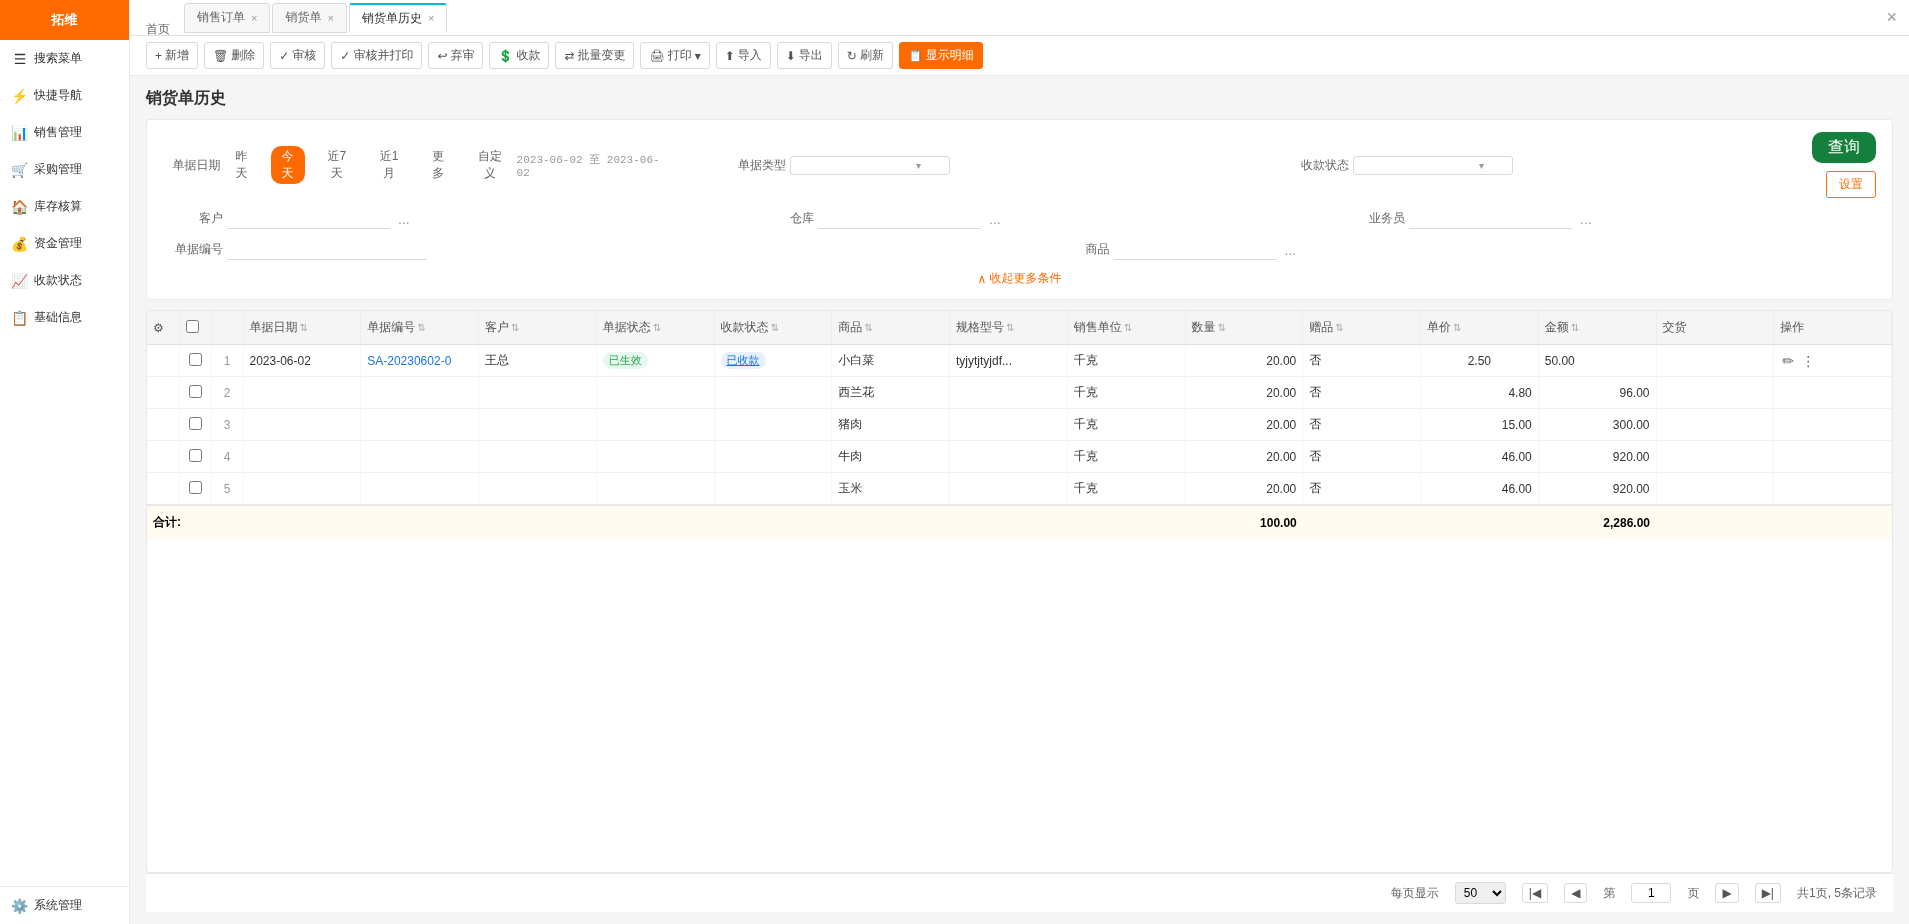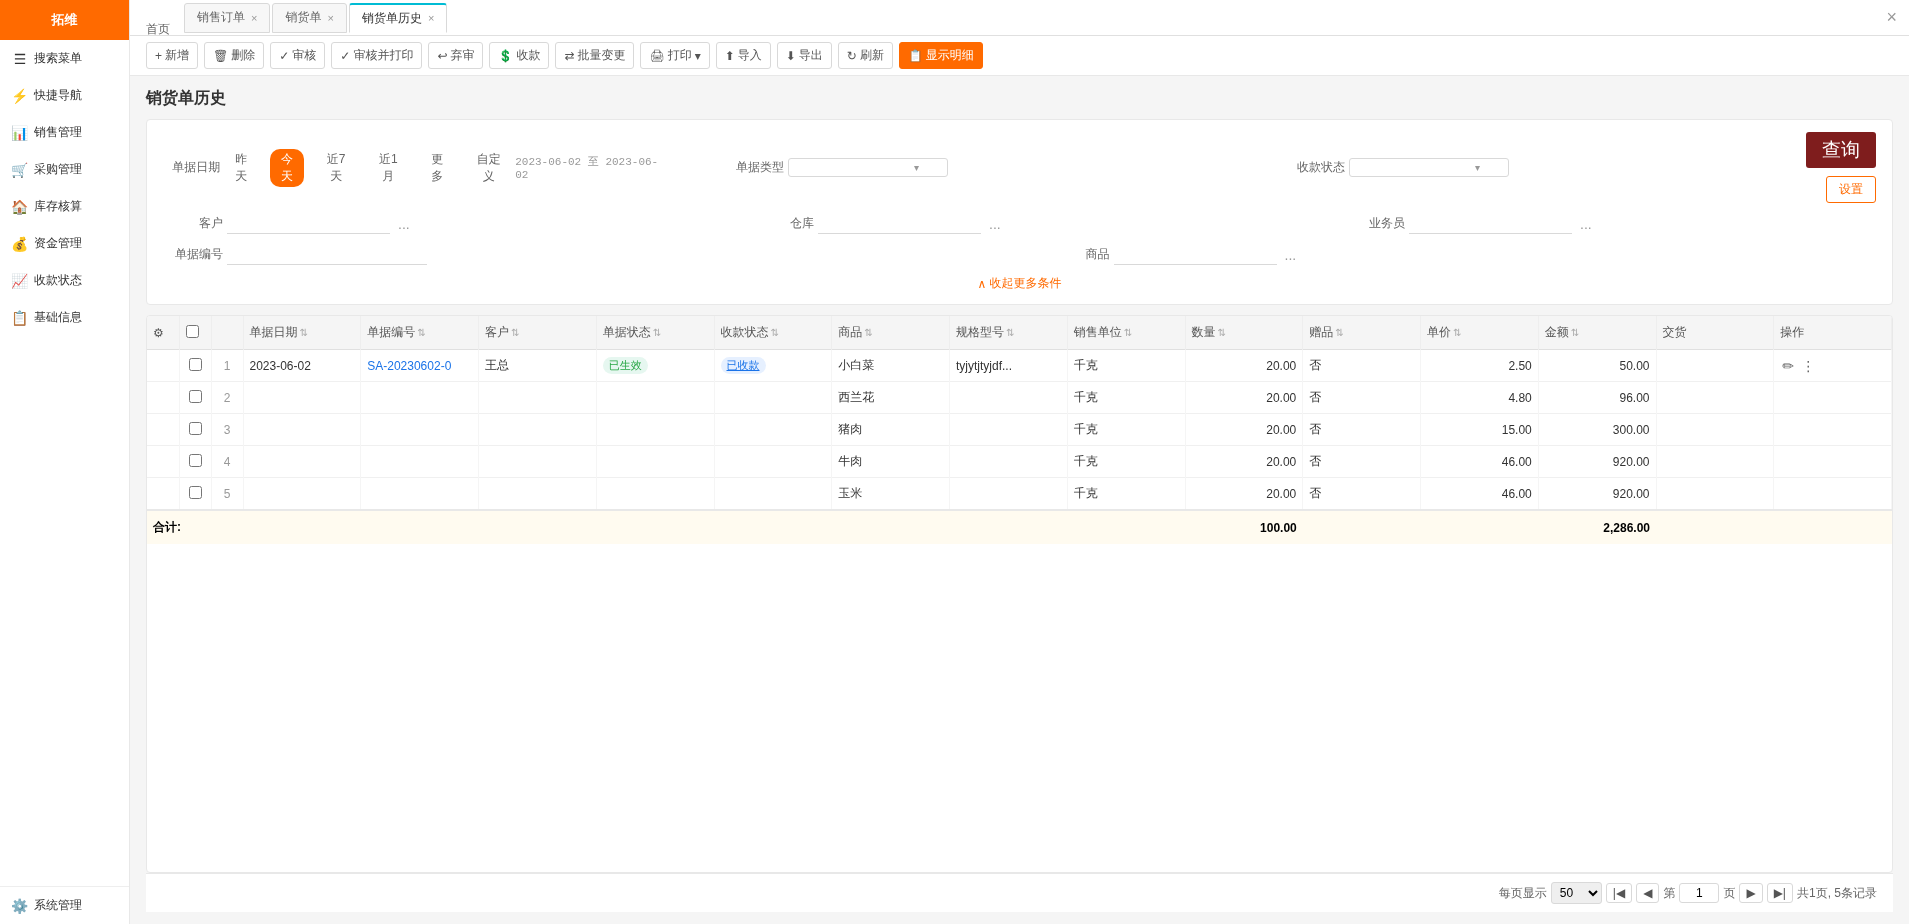--- a/index.html
+++ b/index.html
@@ -40,21 +40,21 @@
     .filter-label { color: #666; width: 60px; text-align: right; white-space: nowrap; }
     .filter-date-group { display: flex; align-items: flex-start; gap: 12px; }
     .date-btn { padding: 2px 6px; border-radius: 3px; cursor: pointer; color: #666; background: transparent; border: none; }
     .date-btn.active { background: #ff6a00; color: #fff; border-radius: 10px; }
     .date-range { font-size: 11px; color: #999; font-family: Liberation Mono, monospace; }
     .filter-select-wide { min-width: 280px; }
     .filter-ellipsis { color: #999; cursor: pointer; font-size: 14px; padding: 0 4px; }
     .collapse-btn { display: flex; align-items: center; gap: 3px; color: #ff6a00; cursor: pointer; font-size: 12px; margin: 0 auto; }
 
     
-    .query-btn { background: #7f1d1d; color: #fff; border: none; padding: 5px 16px; border-radius: 3px; cursor: pointer; font-size: 19px; }
+    .query-btn { background: #15803d; color: #fff; border: none; padding: 5px 16px; border-radius: 10px; cursor: pointer; font-size: 16px; }
     .set-btn { background: #fff; color: #ff6a00; border: 1px solid #ff6a00; padding: 4px 12px; border-radius: 3px; cursor: pointer; font-size: 12px; margin-top: 4px; }
 
     
     .table-wrap { background: #fff; border: 1px solid #e8e8e8; border-radius: 4px; flex: 1; overflow: auto; }
     table { width: 100%; border-collapse: collapse; table-layout: fixed; }
     thead tr { background: #f5f5f5; border-bottom: 1px solid #e0e0e0; }
     thead th { padding: 8px 6px; text-align: left; color: #555; font-weight: normal; white-space: nowrap; border-right: 1px solid #eee; font-size: 12px; cursor: pointer; }
     tbody tr { border-bottom: 1px solid #f0f0f0; }
     tbody td { padding: 7px 6px; color: #333; white-space: nowrap; border-right: 1px solid #f5f5f5; font-size: 12px; }
     .sort-icon { font-size: 10px; color: #aaa; margin-left: 2px; }
@@ -65,21 +65,21 @@
     .action-btn { color: #666; cursor: pointer; font-size: 14px; padding: 2px; }
     .row-num { color: #999; text-align: center; }
     .settings-col { width: 30px; text-align: center; color: #999; cursor: pointer; }
     .checkbox-col { width: 30px; text-align: center; }
 
     
     .summary-row { background: #fffbf0; border-top: 2px solid #e8e8e8; }
     .summary-row td { font-weight: bold; padding: 8px 6px; }
 
     
-    .pagination-bar { display: flex; align-items: center; justify-content: flex-end; padding: 8px 16px; background: #fff; border-top: 1px solid #e8e8e8; gap: 4px; }
+    .pagination-bar { display: flex; align-items: center; justify-content: flex-end; padding: 8px 16px; background: #fff; border-top: 1px solid #e8e8e8; gap: 16px; }
     .pagination-label { color: #666; }
     .page-size-select { border: 1px solid #d9d9d9; border-radius: 3px; padding: 2px 4px; }
     .page-btn { border: 1px solid #d9d9d9; background: #fff; padding: 2px 6px; border-radius: 3px; cursor: pointer; color: #555; }
     .page-btn:disabled { color: #ccc; cursor: not-allowed; }
     .page-input { width: 40px; border: 1px solid #d9d9d9; border-radius: 3px; text-align: center; padding: 2px; }
     .page-info { color: #666; }
     .filter-field { display: flex; align-items: center; gap: 4px; flex: 1; }
     .input-line { border: none; border-bottom: 1px solid #d9d9d9; padding: 3px 4px; outline: none; background: transparent; min-width: 140px; font-size: 12px; }
     .select-box { border: 1px solid #d9d9d9; border-radius: 3px; padding: 3px 28px 3px 6px; min-width: 160px; font-size: 12px; background: #fff; cursor: pointer; position: relative; display: inline-flex; align-items: center; justify-content: space-between; }
     .select-arrow { color: #999; font-size: 10px; }
@@ -307,22 +307,22 @@
     <td>2023-06-02</td>
     <td><a class="action-link">SA-20230602-0</a></td>
     <td>王总</td>
     <td><span class="tag tag-green">已生效</span></td>
     <td><span class="tag tag-blue">已收款</span></td>
     <td>小白菜</td>
     <td>tyjytjtyjdf...</td>
     <td>千克</td>
     <td style="text-align:right">20.00</td>
     <td>否</td>
-    <td style="text-align:right">2.50</td>
-    <td style="text-align:right">50.00</td>
+    <td style="text-align:center">2.50</td>
+    <td style="text-align:left">50.00</td>
     <td></td>
     <td>
       <span class="action-btn" title="编辑">✏</span> <span class="action-btn" title="更多">⋮</span>
     </td>
   </tr>
             <tr>
     <td class="settings-col"></td>
     <td class="checkbox-col"><input type="checkbox" style=""></td>
     <td class="row-num">2</td>
     <td></td>

